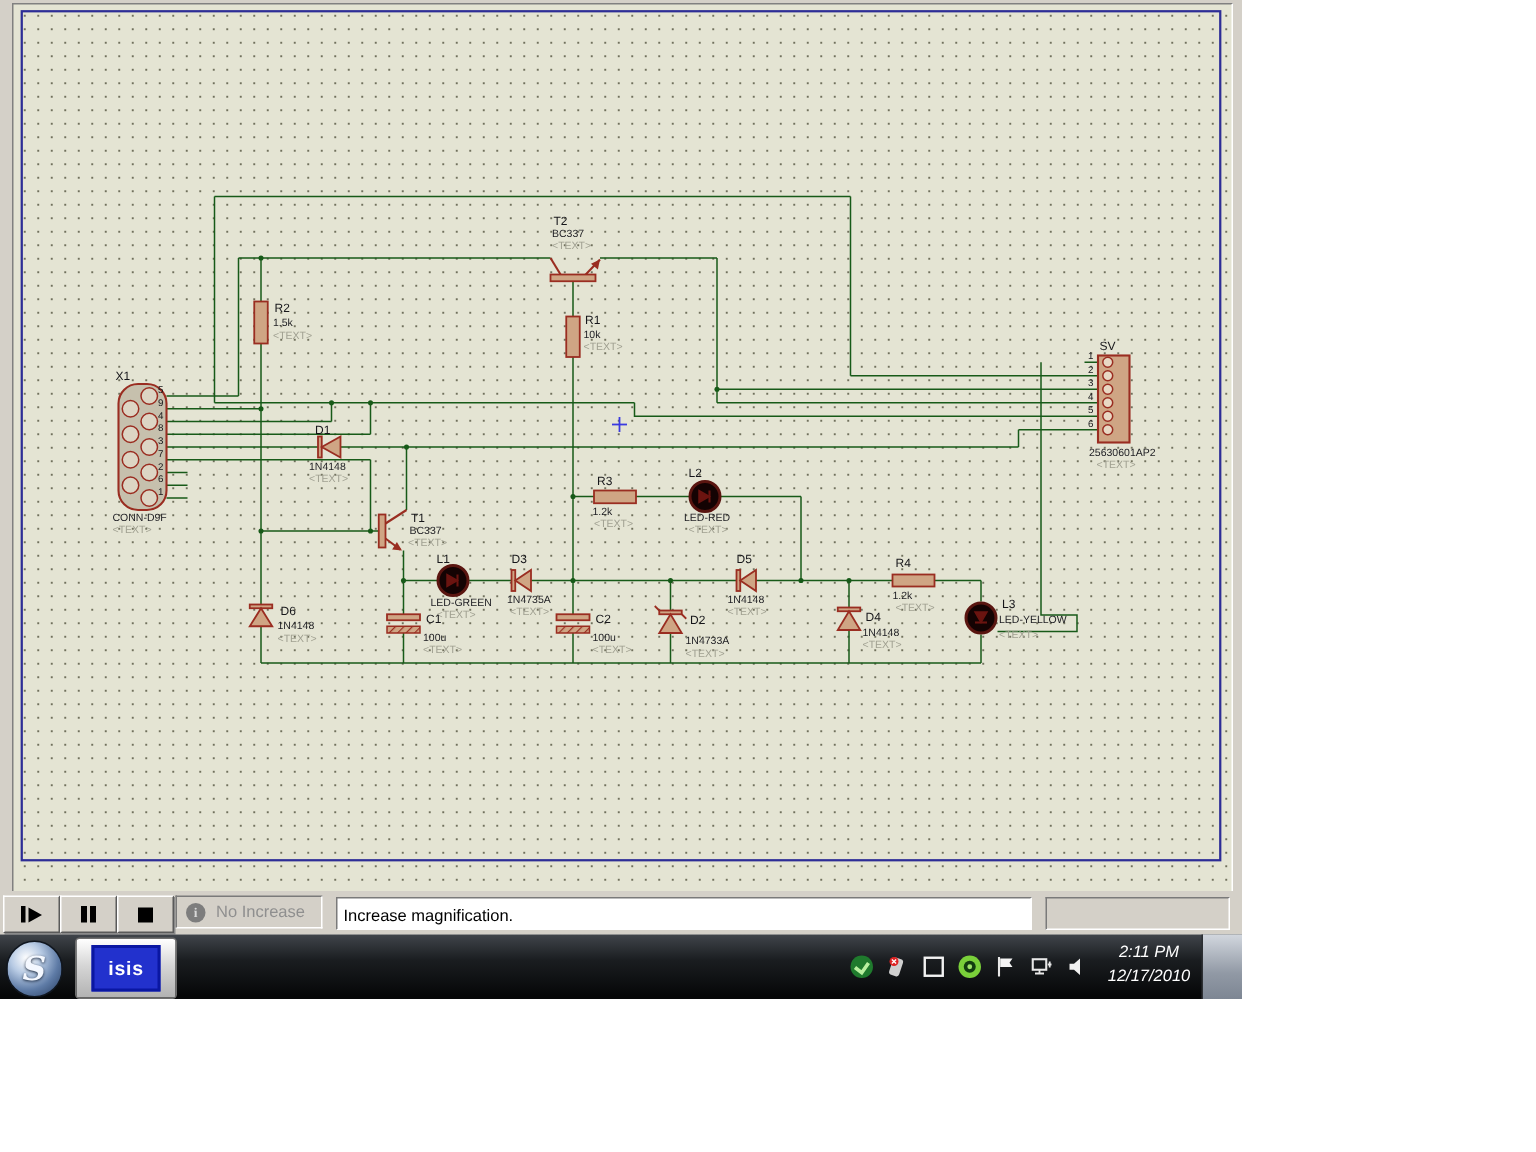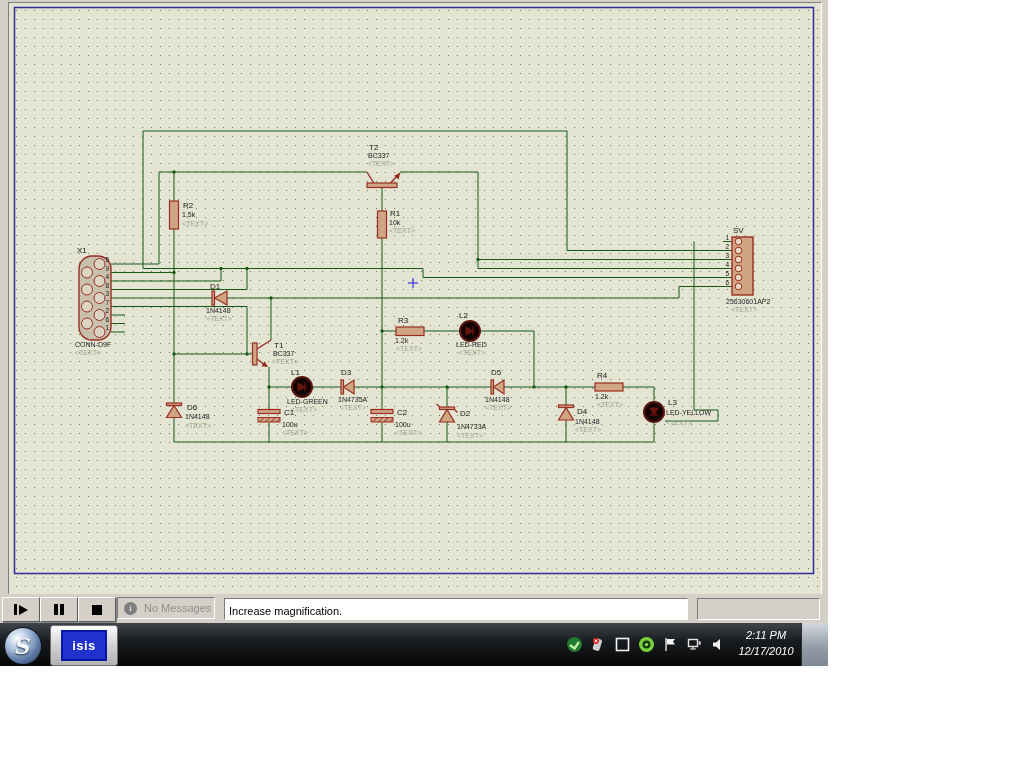--- a/index.html
+++ b/index.html
@@ -310,21 +310,21 @@
       </div>
       <div class="btn3d" style="left:40px;">
         <span class="icon-bar" style="width:4px;"></span>
         <span class="icon-bar" style="width:4px;"></span>
       </div>
       <div class="btn3d" style="left:78px;">
         <span class="icon-sq"></span>
       </div>
       <div class="sunken" style="left:117px;top:3px;width:98px;height:22px;display:flex;align-items:center;gap:7px;padding-left:6px;box-sizing:border-box;">
         <span class="info-circle">i</span>
-        <span class="graytext">No Messages</span>
+        <span class="graytext">No Increase</span>
       </div>
       <div class="sunken" style="left:224px;top:4px;width:462px;height:20px;background:#ffffff;">
         <span style="font-size:11px;color:#000;display:block;padding:6px 0 0 4px;">Increase magnification.</span>
       </div>
       <div class="sunken" style="left:697px;top:4px;width:121px;height:20px;"></div>
     </div>
   </div>
 
   <div id="taskbar">
     <div id="startbtn">

